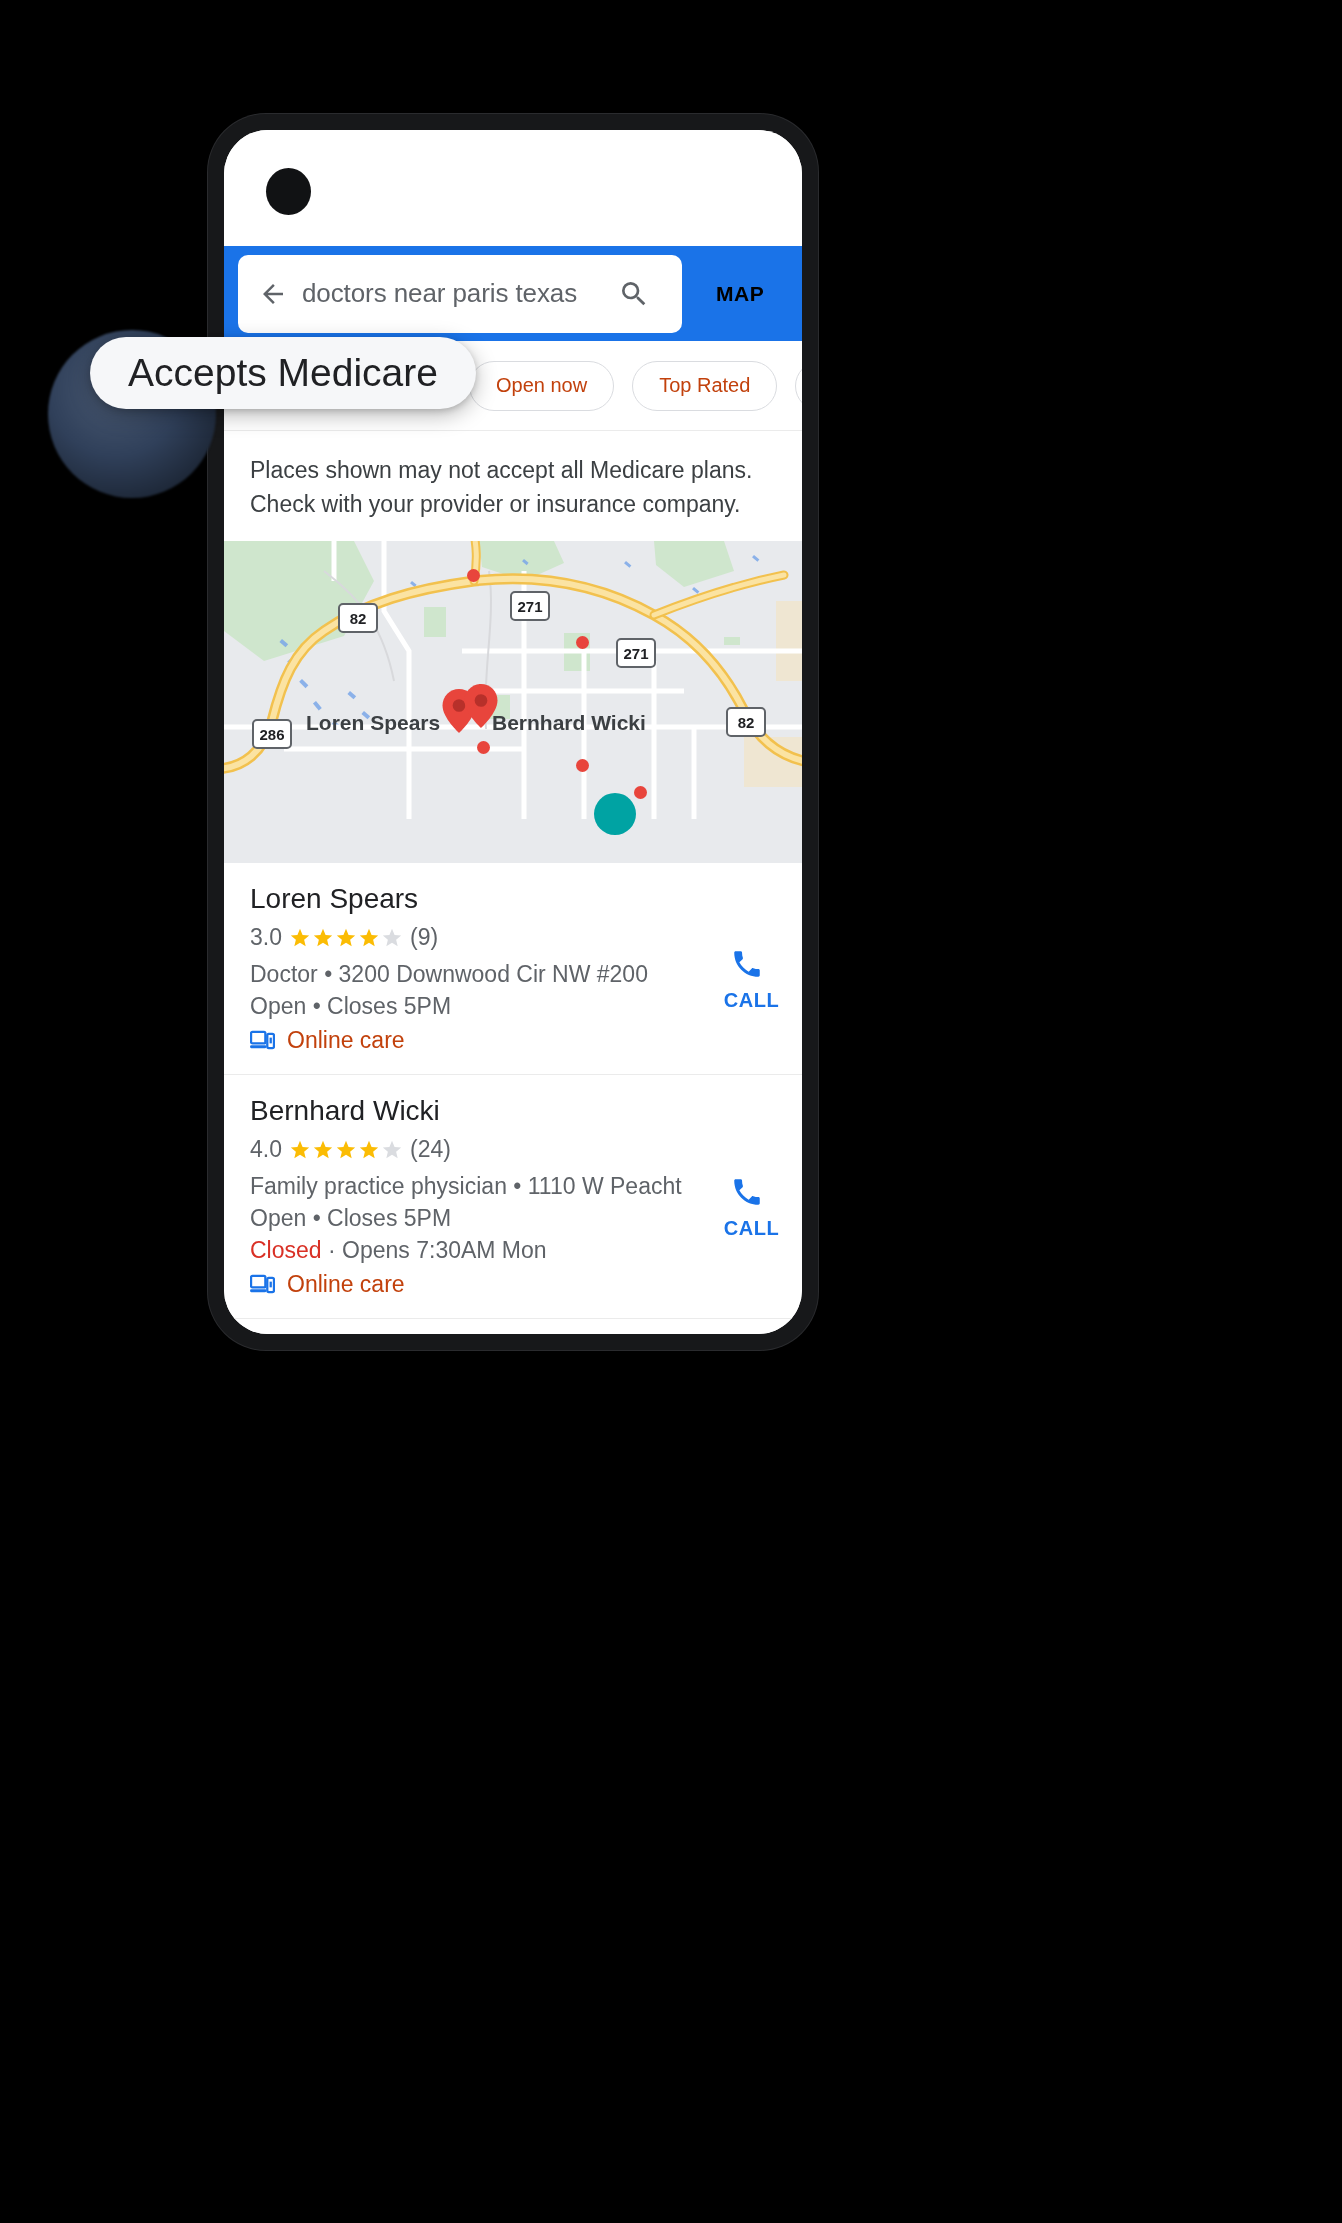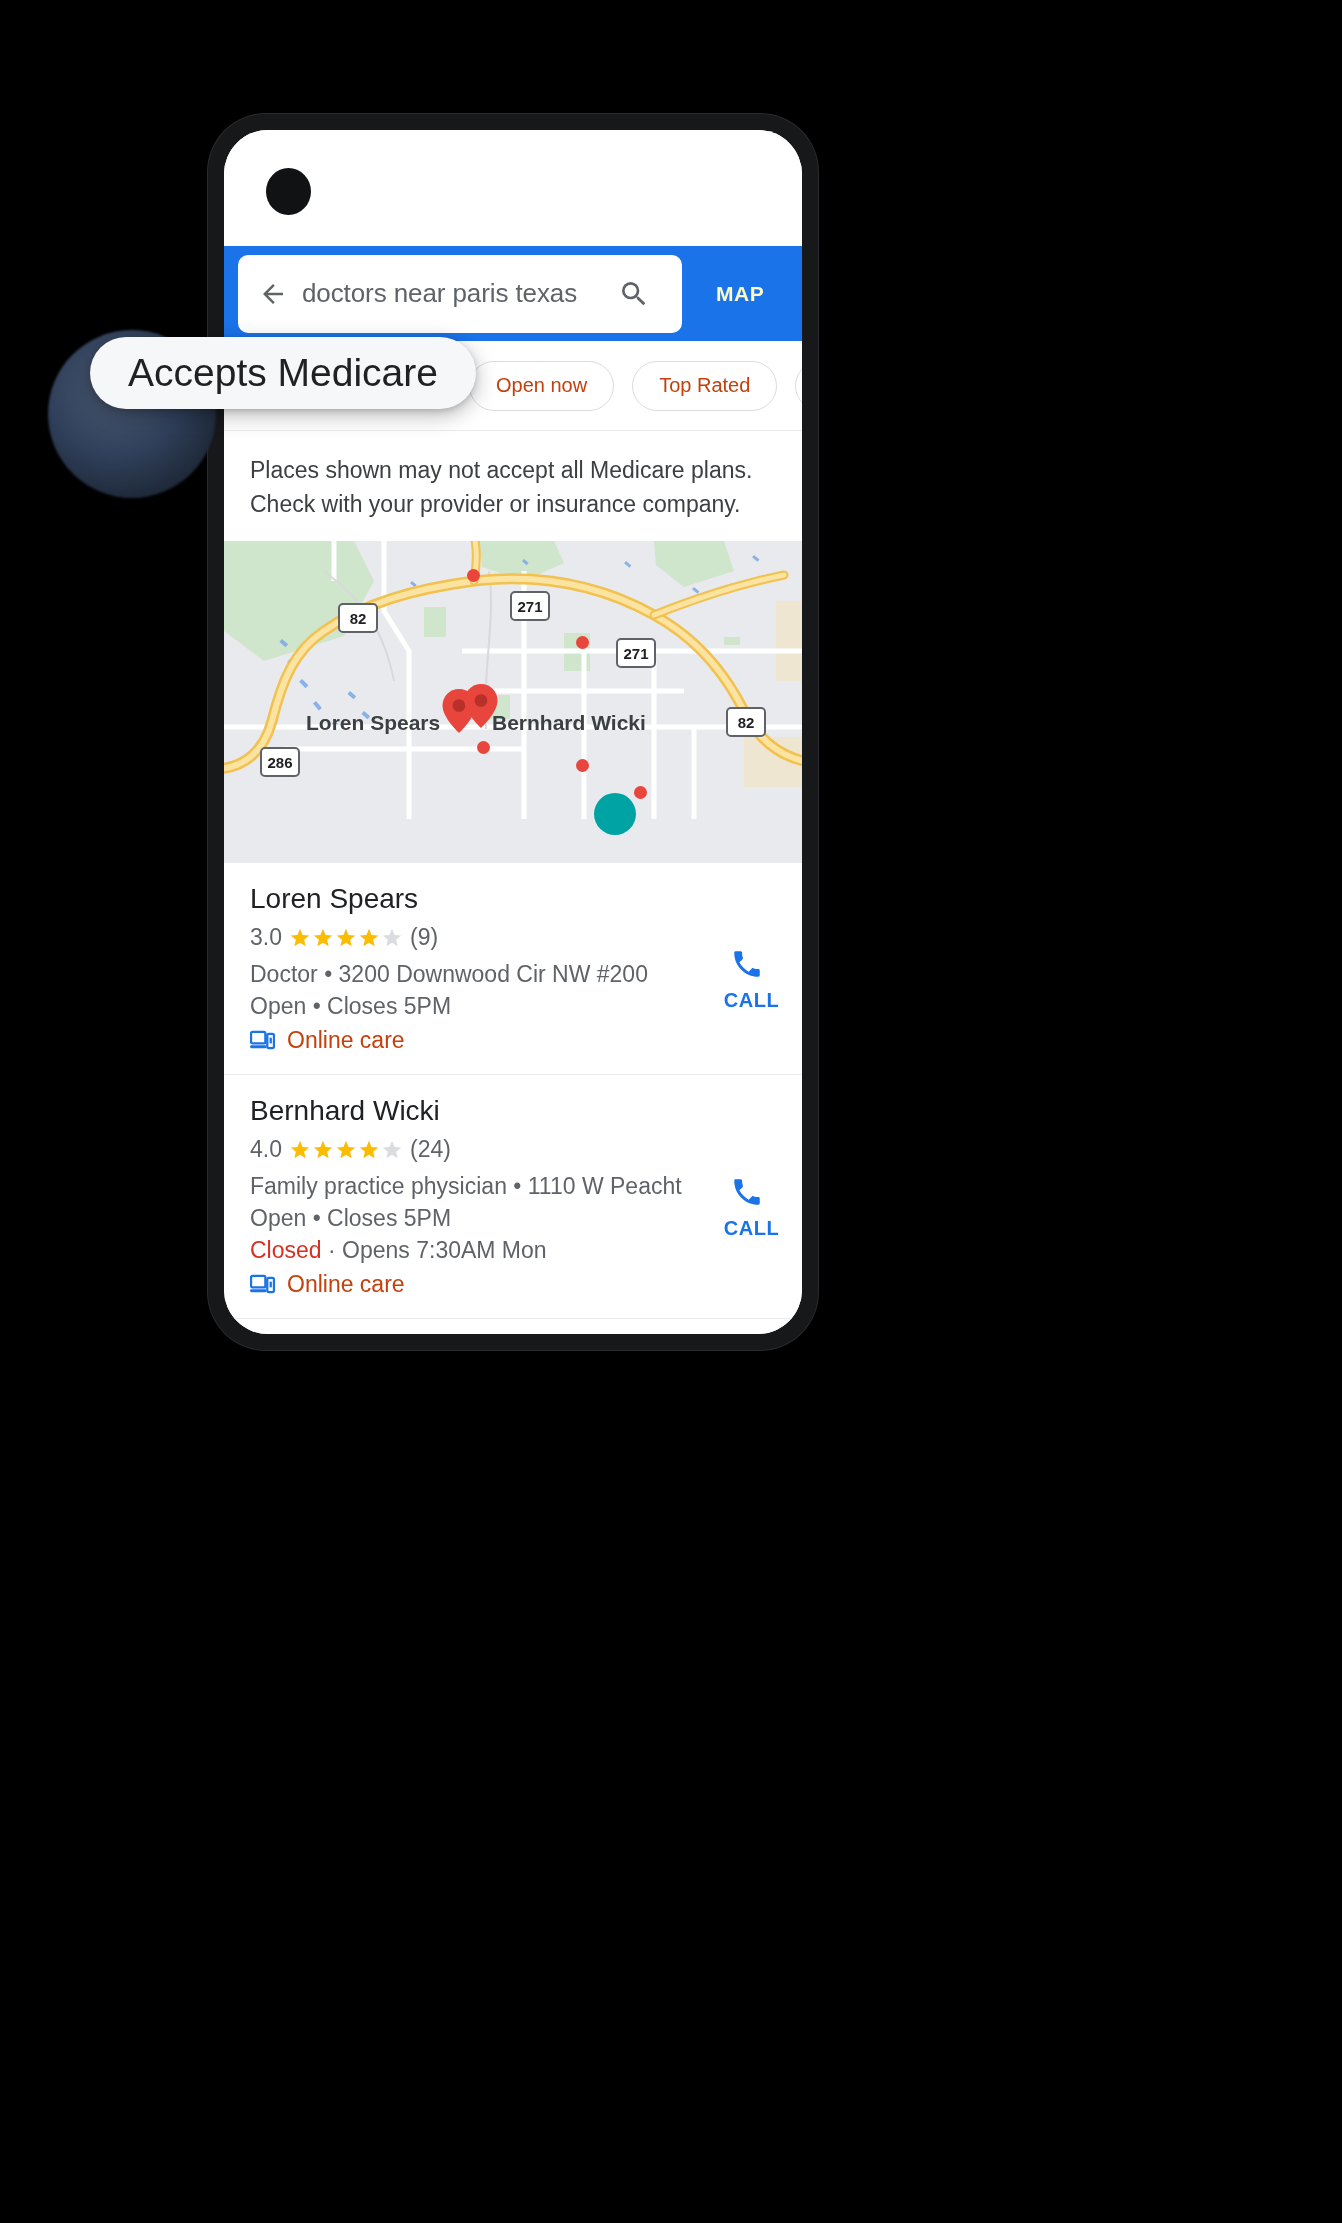--- a/index.html
+++ b/index.html
@@ -67,21 +67,21 @@
   .search-query {
     flex: 1 1 auto;
     font-size: 26px;
     color: #5f6368;
     white-space: nowrap;
     overflow: hidden;
     letter-spacing: -0.1px;
   }
   .search-mag { width: 32px; height: 32px; flex: 0 0 auto; display:block; }
   .map-label {
-    color: #fef9c3;
+    color: #000000;
     font-size: 21px;
     font-weight: bold;
     letter-spacing: 0.6px;
     margin-left: 34px;
     white-space: nowrap;
   }
 
   
   .chips-row {
     position: relative;
@@ -339,21 +339,21 @@
         <g fill="none" stroke="#fbe3a2" stroke-width="5" stroke-linecap="round">
           <path d="M250 40 C254 18 252 4 250 -8"></path>
           <path d="M430 74 C470 58 510 44 560 34"></path>
         </g>
       </svg>
 
       <div class="shield" style="left:114px;top:62px;">82</div>
       <div class="shield" style="left:286px;top:50px;">271</div>
       <div class="shield" style="left:392px;top:97px;">271</div>
       <div class="shield" style="left:502px;top:166px;">82</div>
-      <div class="shield" style="left:36px;top:178px;margin-top:28px;">286</div>
+      <div class="shield" style="left:28px;top:178px;">286</div>
 
       <div class="dot-small" style="left:243px;top:28px;"></div>
       <div class="dot-small" style="left:352px;top:95px;"></div>
       <div class="dot-small" style="left:253px;top:200px;"></div>
       <div class="dot-small" style="left:352px;top:218px;"></div>
       <div class="dot-small" style="left:410px;top:245px;"></div>
 
       <div style="position:absolute;left:370px;top:252px;width:42px;height:42px;border-radius:50%;background:#00a3a3;"></div>
 
       <svg class="pin" style="left:218px;top:148px;" viewBox="0 0 24 32">

